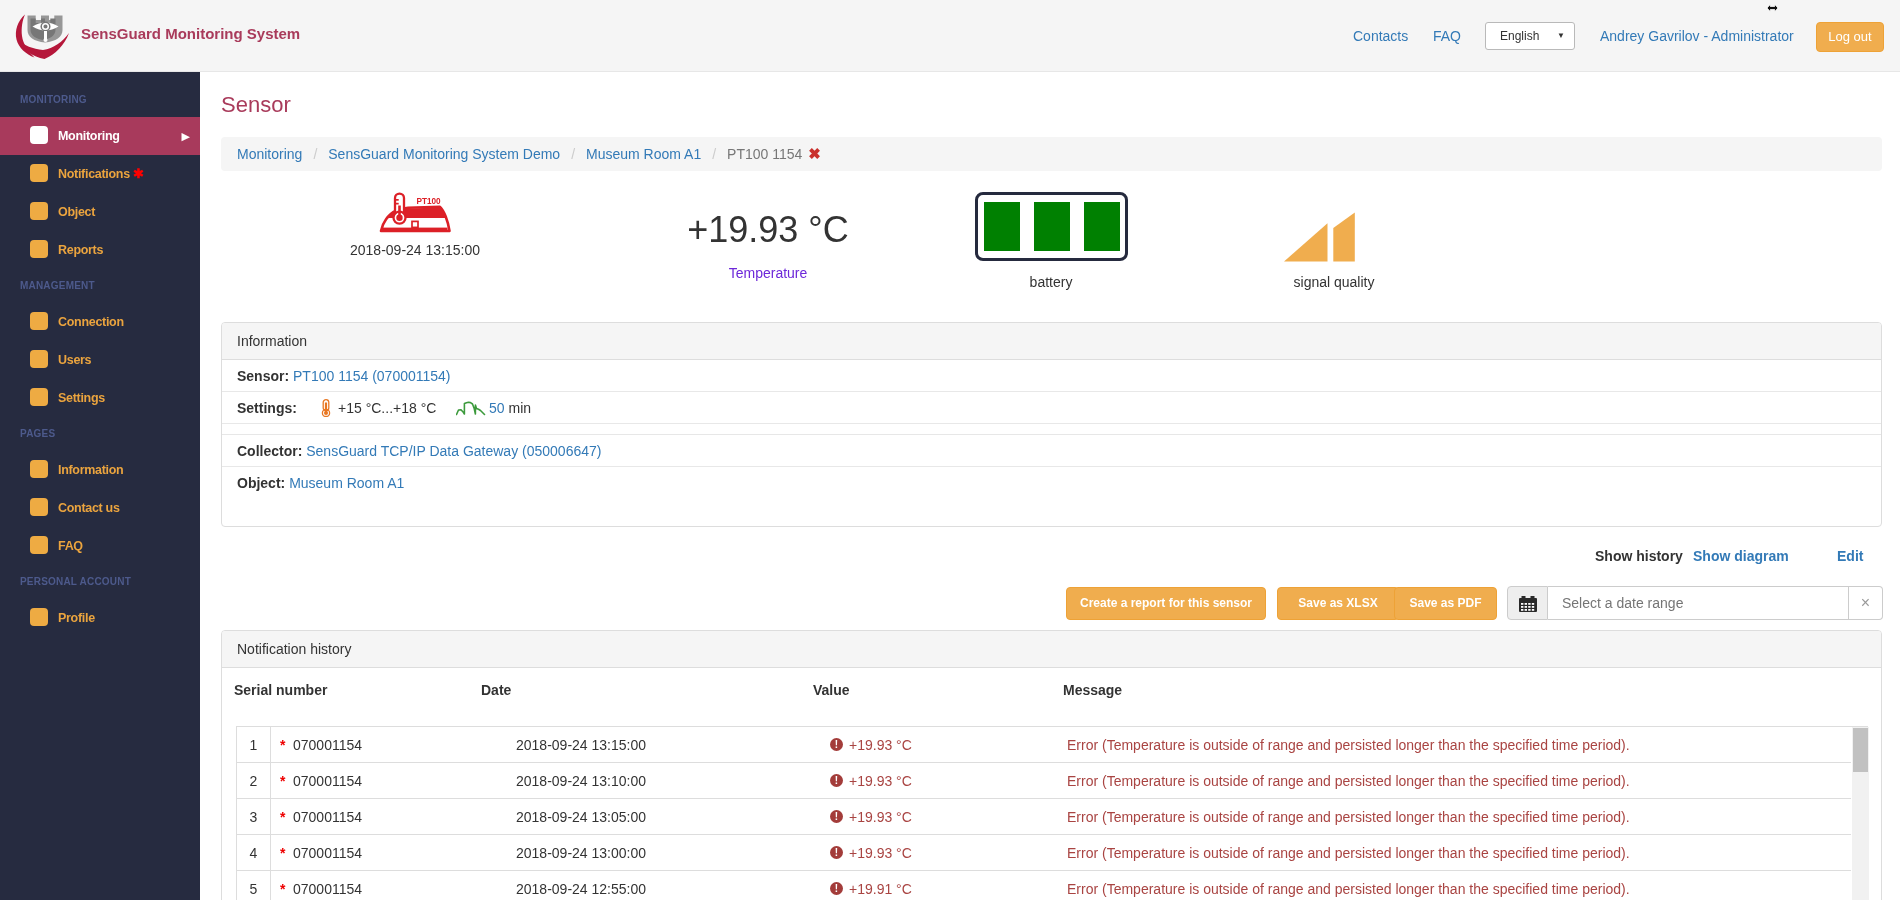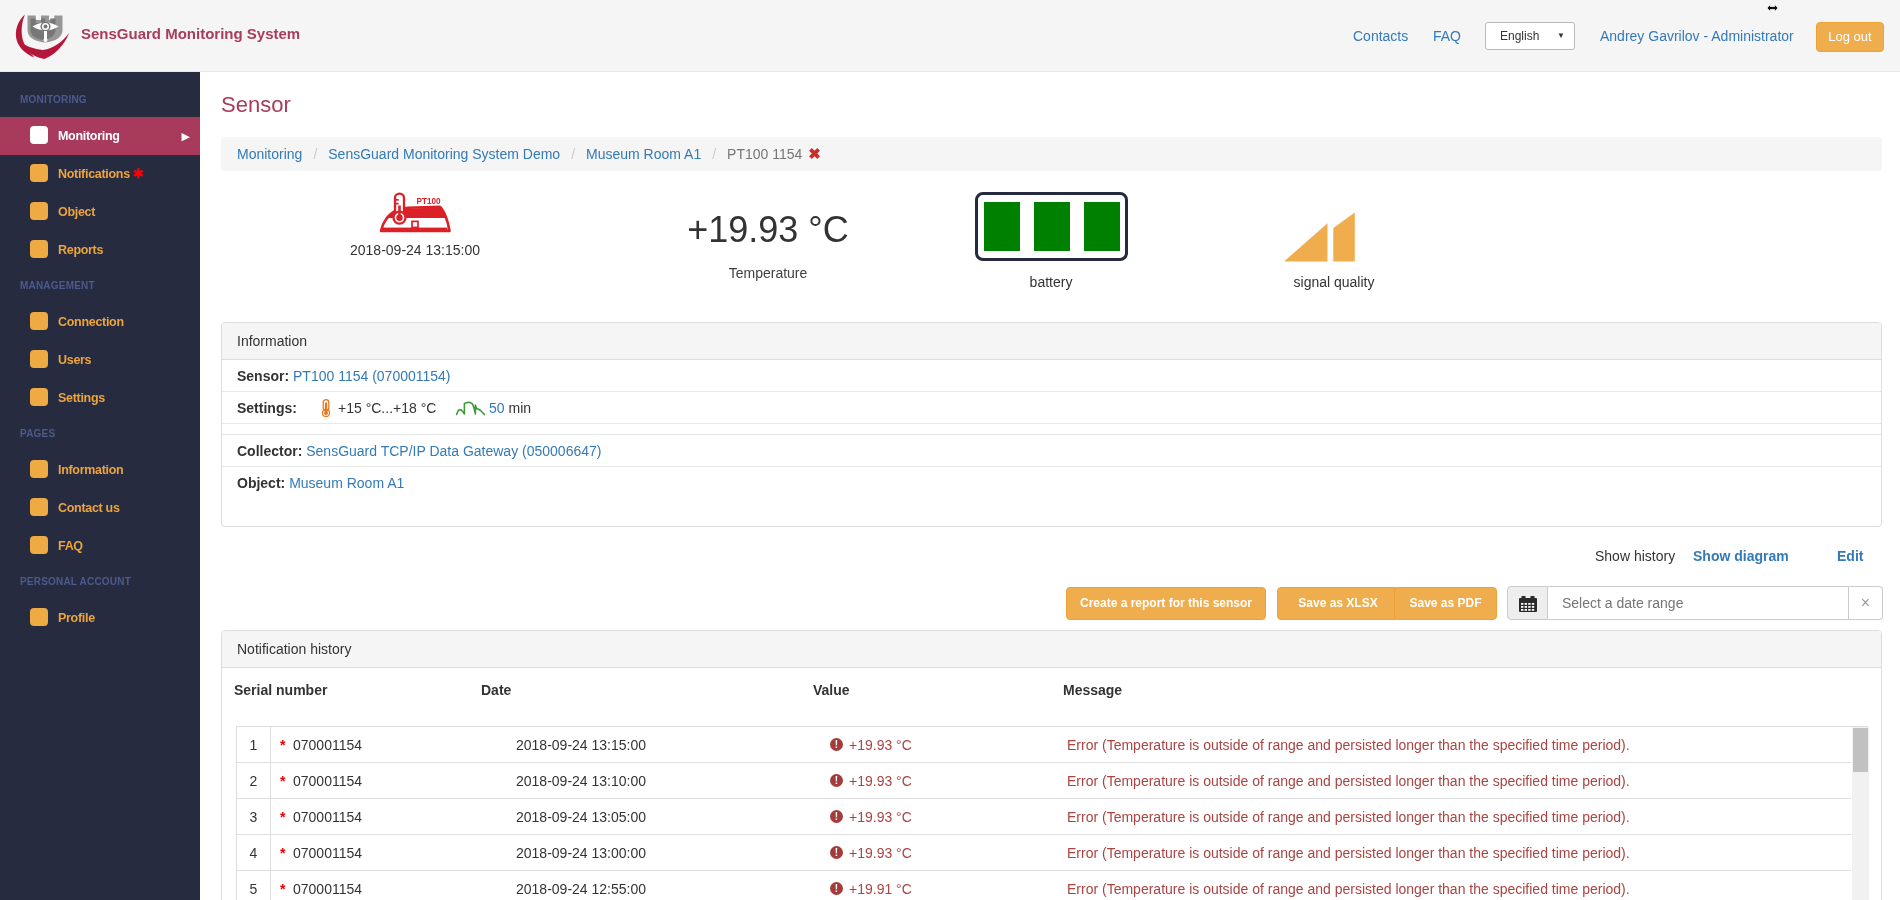--- a/index.html
+++ b/index.html
@@ -30,35 +30,35 @@
 
   
   #title { position:absolute; left:221px; top:92px; font-size:22px; color:#a93b5b; }
   #crumb { position:absolute; left:221px; top:137px; width:1661px; height:34px; background:#f5f5f5; border-radius:4px; font-size:14px; line-height:34px; padding-left:16px; color:#777; }
   #crumb .sep { color:#ccc; padding:0 11px; }
   #crumb .x { color:#c9302c; font-weight:bold; font-size:15px; padding-left:6px; }
 
   
   #sensordate { position:absolute; left:315px; top:242px; width:200px; text-align:center; font-size:14px; color:#333; }
   #temp { position:absolute; left:618px; top:209px; width:300px; text-align:center; font-size:36px; color:#333; }
-  #templabel { position:absolute; left:668px; top:265px; width:200px; text-align:center; font-size:14px; color:#404040; }
+  #templabel { position:absolute; left:668px; top:265px; width:200px; text-align:center; font-size:14px; color:#6d28d9; }
   #battbox { position:absolute; left:975px; top:192px; width:153px; height:69px; border:3px solid #252a3e; border-radius:8px; background:#fff; }
   .bar { position:absolute; top:7px; width:36px; height:49px; background:#008001; }
   #battlabel { position:absolute; left:951px; top:274px; width:200px; text-align:center; font-size:14px; color:#333; }
   #siglabel { position:absolute; left:1234px; top:274px; width:200px; text-align:center; font-size:14px; color:#333; }
 
   
   #info { position:absolute; left:221px; top:322px; width:1661px; height:205px; border:1px solid #ddd; border-radius:4px; background:#fff; }
   #info .hd { height:37px; background:#f5f5f5; border-bottom:1px solid #ddd; border-radius:3px 3px 0 0; line-height:37px; padding-left:15px; font-size:14px; color:#333; }
   .irow { position:relative; height:32px; line-height:32px; padding-left:15px; font-size:14px; border-bottom:1px solid #e8e8e8; }
   .irow b { color:#333; }
   .spacer { height:11px; border-bottom:1px solid #e7e7e7; }
 
   
-  #acts { position:absolute; top:548px; font-size:14px; font-weight:normal; }
+  #acts { position:absolute; top:548px; font-size:14px; font-weight:bold; }
   .btn { position:absolute; top:587px; height:33px; background:#f0ad4e; border:1px solid #eea236; border-radius:4px; color:#fff; font-size:12px; font-weight:bold; text-align:center; line-height:31px; }
   #dategroup { position:absolute; left:1507px; top:586px; width:376px; height:39px; }
   #dategroup .addon { position:absolute; left:0; top:0; width:41px; height:34px; background:#eee; border:1px solid #ccc; border-radius:4px 0 0 4px; }
   #dategroup input { position:absolute; left:41px; top:0; width:301px; height:34px; border:1px solid #ccc; border-left:none; padding-left:14px; font-size:14px; font-family:"Liberation Sans",sans-serif; color:#999; }
   #dategroup .clr { position:absolute; left:342px; top:0; width:34px; height:34px; background:#fff; border:1px solid #ccc; border-left:none; border-radius:0 4px 4px 0; color:#999; text-align:center; line-height:32px; font-size:16px; }
 
   
   #notif { position:absolute; left:221px; top:630px; width:1661px; height:290px; border:1px solid #ddd; border-radius:4px 4px 0 0; background:#fff; }
   #notif .hd { height:37px; background:#f5f5f5; border-bottom:1px solid #ddd; border-radius:3px 3px 0 0; line-height:37px; padding-left:15px; font-size:14px; color:#333; }
   .th { position:absolute; top:682px; font-size:14px; font-weight:bold; color:#333; }

